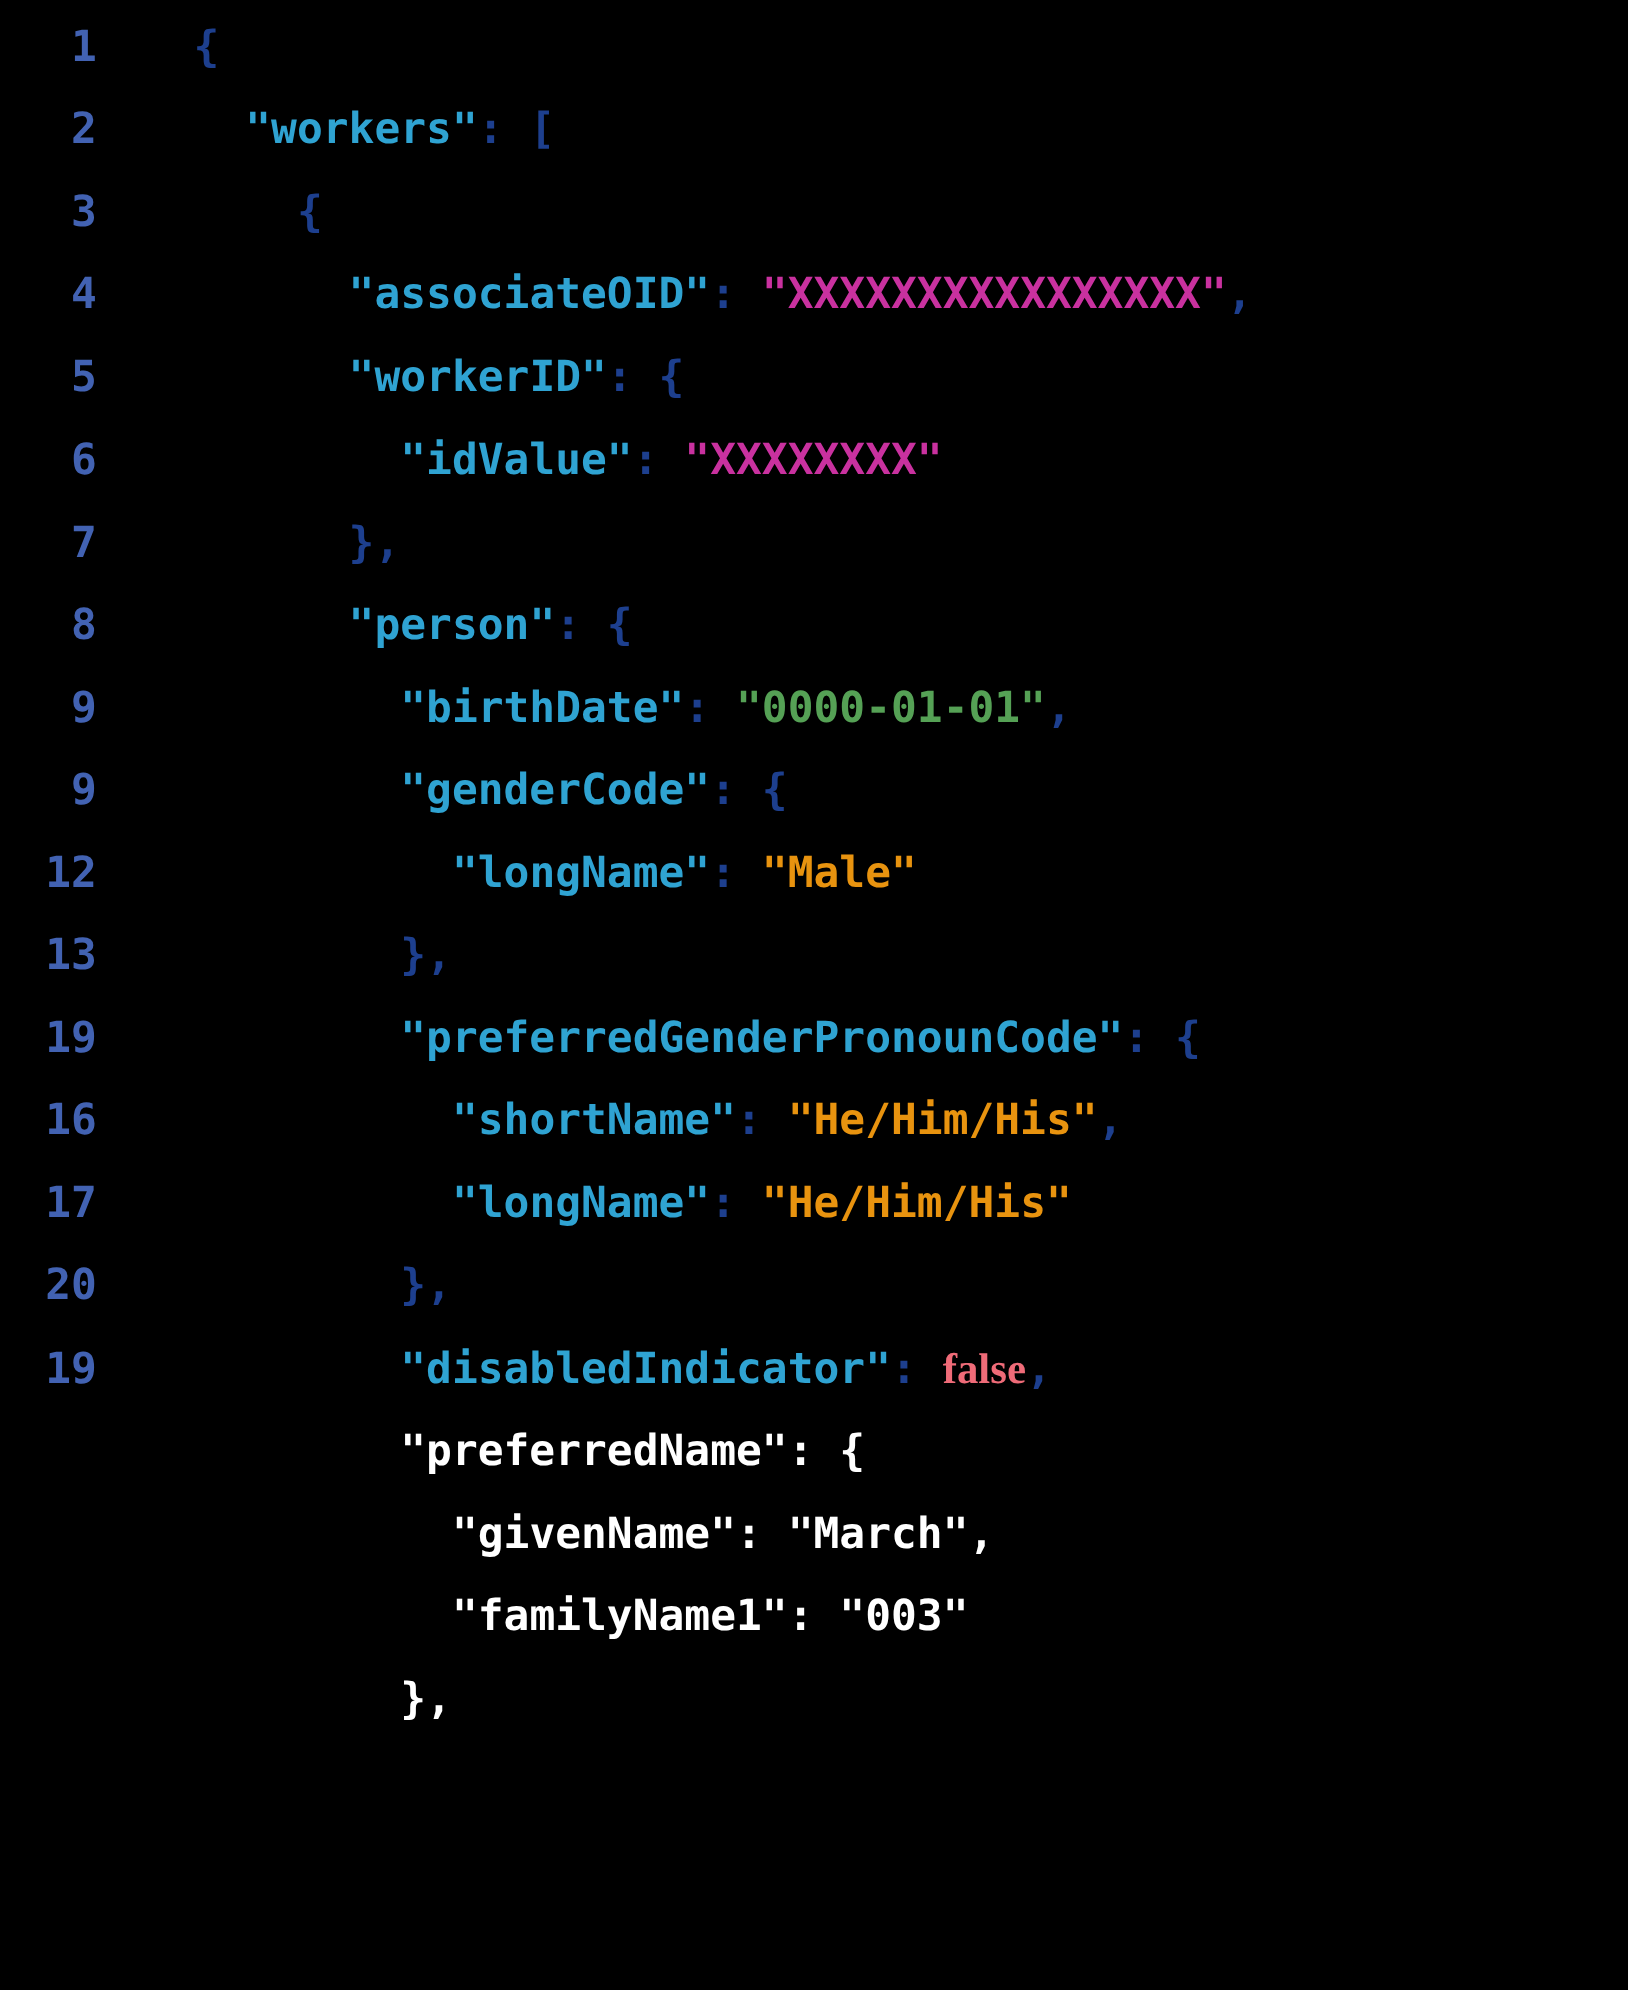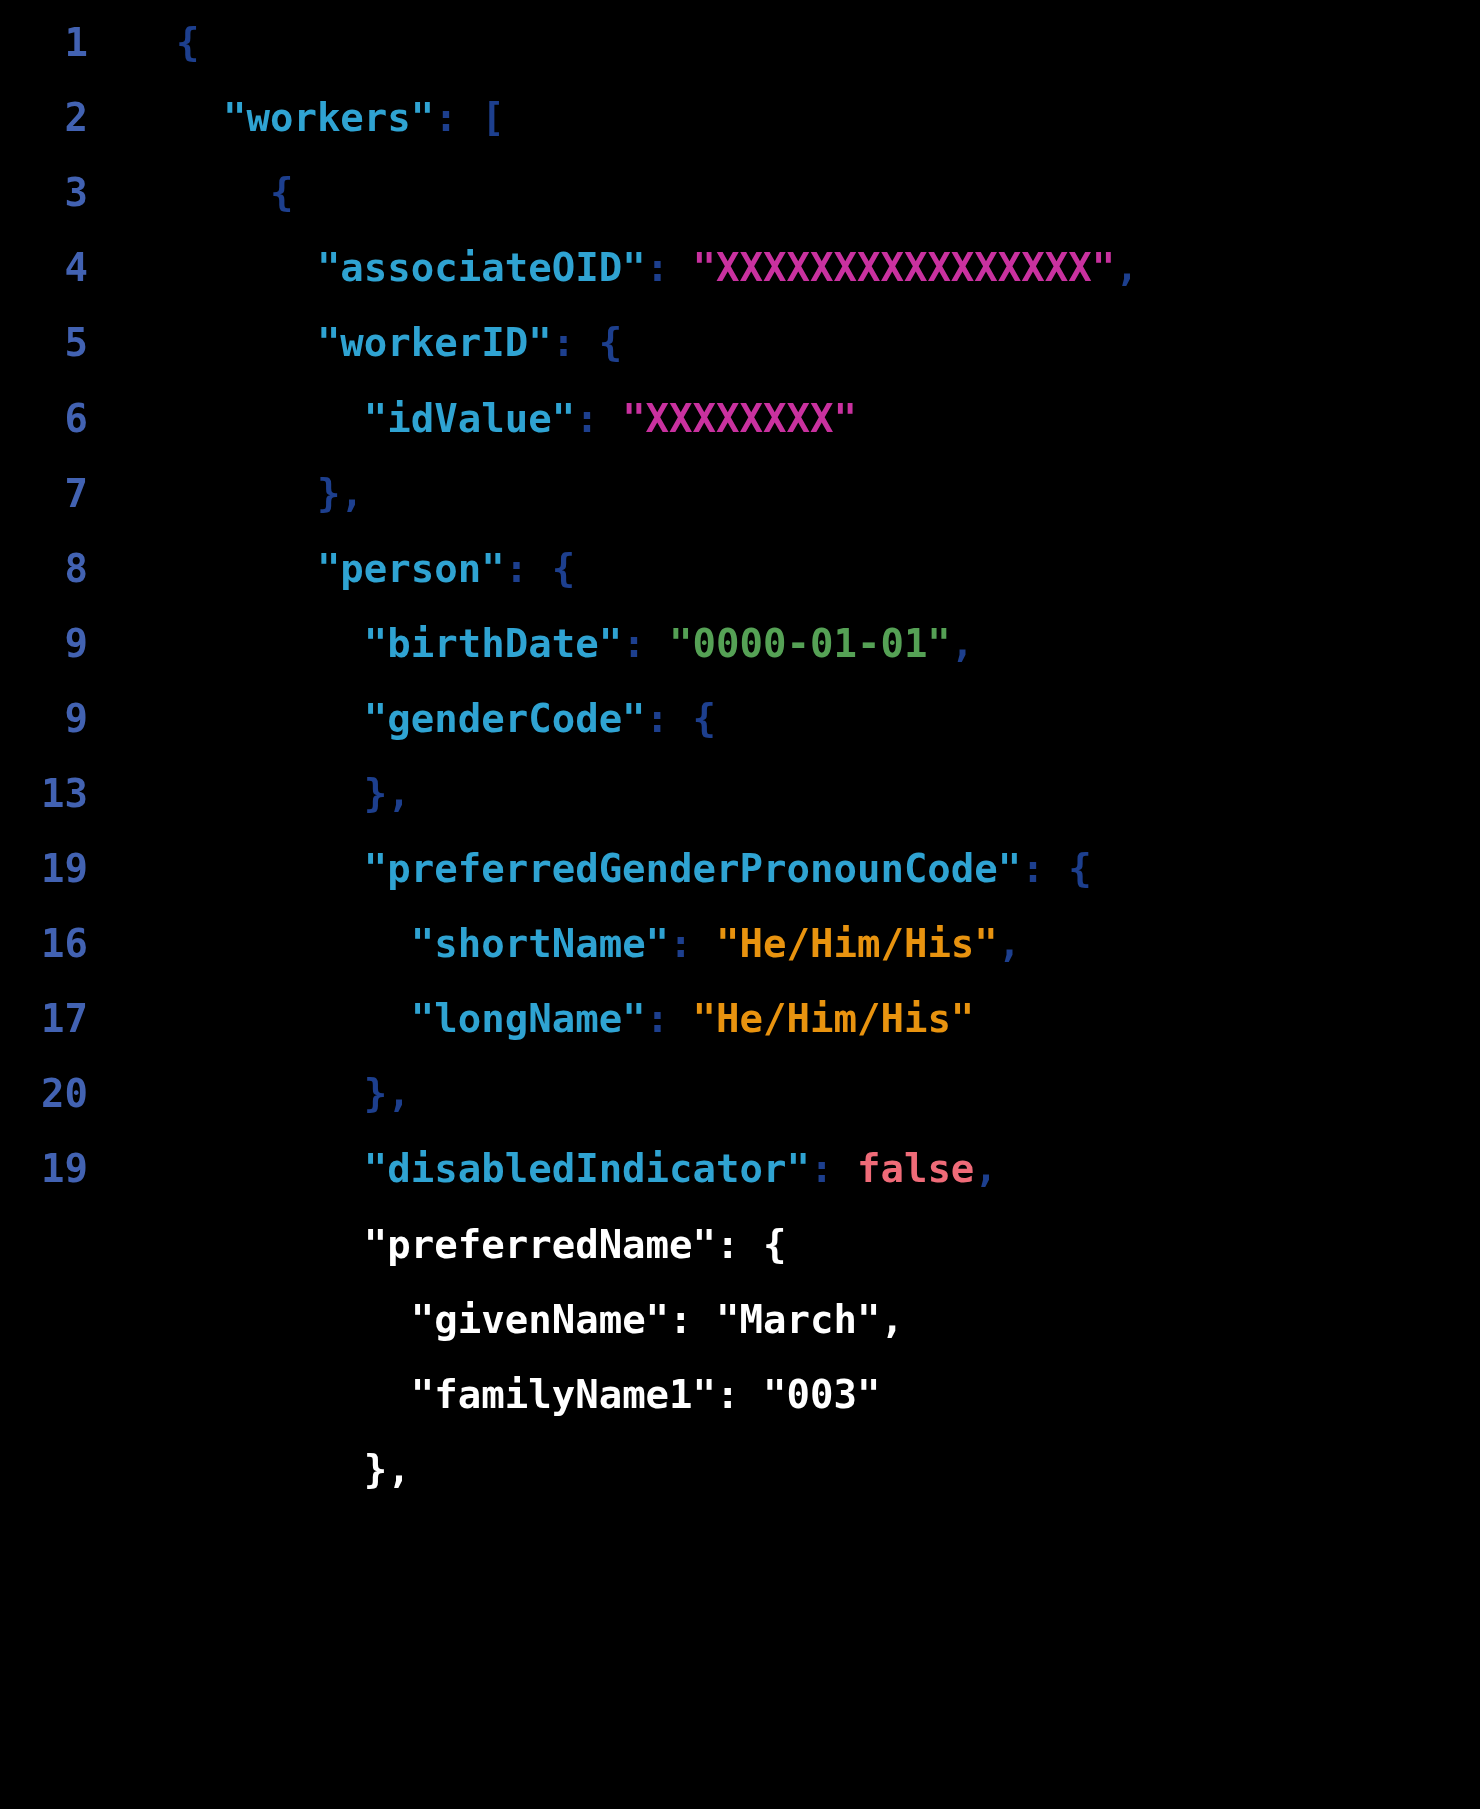--- a/index.html
+++ b/index.html
@@ -42,21 +42,21 @@
   }
   .code {
     margin-left: 88px;
     white-space: pre;
   }
   .tok-punc   { color: var(--c-punc); }
   .tok-key    { color: var(--c-key); }
   .tok-pink   { color: var(--c-pink); }
   .tok-green  { color: var(--c-green); }
   .tok-orange { color: var(--c-orange); }
-  .tok-bool   { color: var(--c-bool); }
+  .tok-bool   { color: var(--c-bool); font-family: Liberation Serif, serif; }
   .tok-plain  { color: var(--c-plain); }
 </style>
 </head>
 <body>
 
 <div class="editor">
   <div id="code-area">
       <div class="row">
         <div class="gutter">1</div>
         <div class="code"><span></span><span class="tok-punc">{</span></div>
@@ -91,20 +91,24 @@
       </div>
       <div class="row">
         <div class="gutter">9</div>
         <div class="code"><span>        </span><span class="tok-key">"birthDate"</span><span class="tok-punc">: </span><span class="tok-green">"0000-01-01"</span><span class="tok-punc">,</span></div>
       </div>
       <div class="row">
         <div class="gutter">9</div>
         <div class="code"><span>        </span><span class="tok-key">"genderCode"</span><span class="tok-punc">: {</span></div>
       </div>
       <div class="row">
+        <div class="gutter">12</div>
+        <div class="code"><span>          </span><span class="tok-key">"longName"</span><span class="tok-punc">: </span><span class="tok-orange">"Male"</span></div>
+      </div>
+      <div class="row">
         <div class="gutter">13</div>
         <div class="code"><span>        </span><span class="tok-punc">},</span></div>
       </div>
       <div class="row">
         <div class="gutter">19</div>
         <div class="code"><span>        </span><span class="tok-key">"preferredGenderPronounCode"</span><span class="tok-punc">: {</span></div>
       </div>
       <div class="row">
         <div class="gutter">16</div>
         <div class="code"><span>          </span><span class="tok-key">"shortName"</span><span class="tok-punc">: </span><span class="tok-orange">"He/Him/His"</span><span class="tok-punc">,</span></div>

